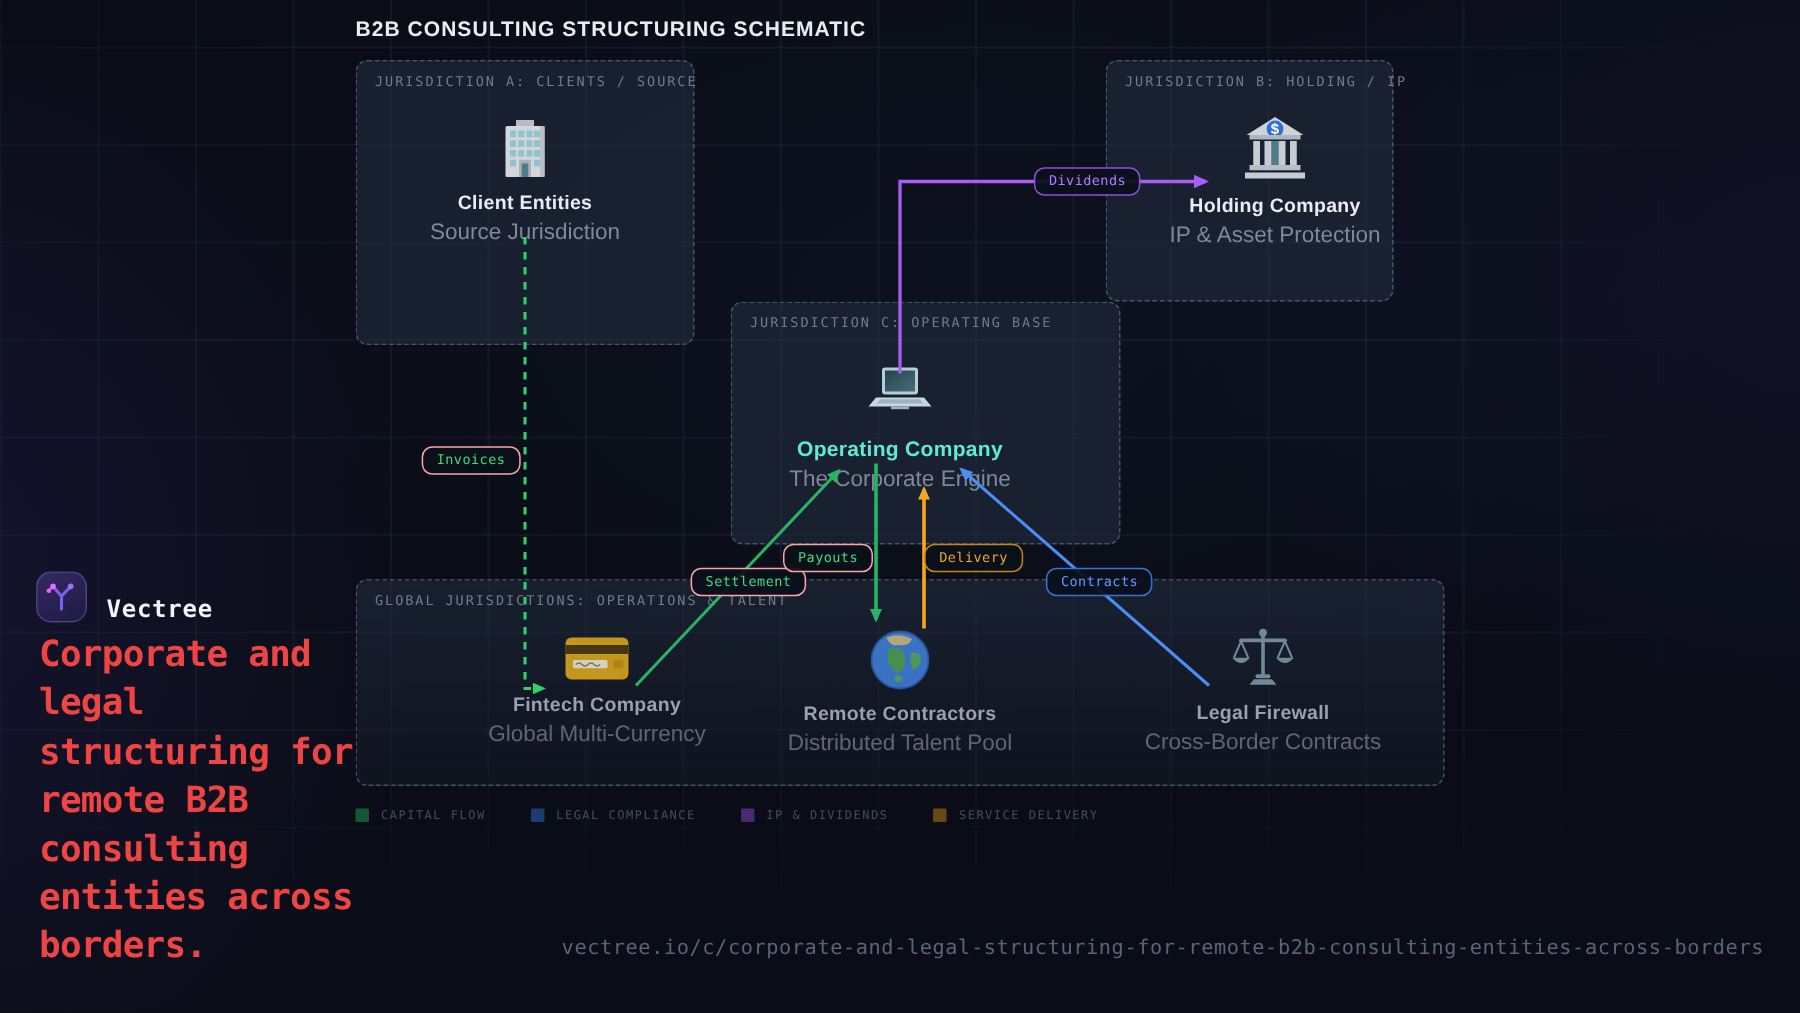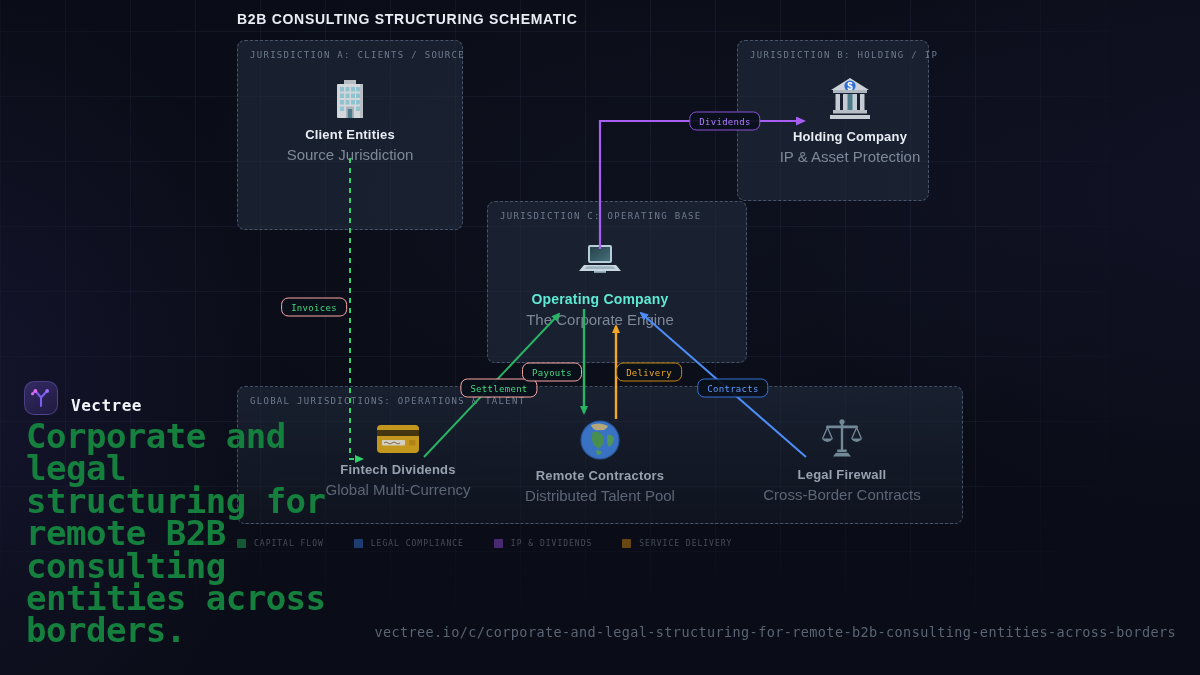--- a/index.html
+++ b/index.html
@@ -96,21 +96,21 @@
     width:34px; height:34px; border-radius:10px;
     background:linear-gradient(150deg,#332a63,#1f1a40);
     border:1px solid rgba(140,120,230,0.35);
     display:flex; align-items:center; justify-content:center;
   }
   .brand-name { font-family:"DejaVu Sans Mono", monospace; font-size:16px; font-weight:bold; letter-spacing:.5px; color:#f2f4f8; }
 
   .headline {
     position:absolute; left:26px; top:420px; width:340px;
     font-family:"DejaVu Sans Mono", monospace;
-    font-size:34px; line-height:32.4px; font-weight:bold; color:#15803d;
+    font-size:24px; line-height:32.4px; font-weight:bold; color:#ef4444;
     white-space:pre-line; letter-spacing:-0.5px;
   }
 
   .page-url {
     position:absolute; right:24px; top:624px;
     font-family:"DejaVu Sans Mono", monospace;
     font-size:13.5px; letter-spacing:.4px; color:#5a6473;
   }
 </style>
 </head>
@@ -211,21 +211,21 @@
 <div class="node n-fintech dim">
   <div class="icon">
     <svg width="44" height="31" viewBox="0 0 44 31">
       <rect x="1" y="1" width="42" height="28" rx="4" fill="#dca91c"></rect>
       <rect x="1" y="6" width="42" height="6" fill="#4a3a0e"></rect>
       <rect x="6" y="16" width="23" height="5.5" rx="1" fill="#efe9d8"></rect>
       <path d="M8 19 q2 -2 4 0 q2 2 4 0 q2 -2 4 0 q2 2 4 0" stroke="#8a7a4a" stroke-width="1" fill="none"></path>
       <rect x="33" y="16" width="6.5" height="5.5" rx="1" fill="#c79215"></rect>
     </svg>
   </div>
-  <div class="node-title">Fintech Dividends</div>
+  <div class="node-title">Fintech Company</div>
   <div class="node-sub">Global Multi-Currency</div>
 </div>
 
 <div class="node n-contract dim">
   <div class="icon">
     <svg width="42" height="42" viewBox="0 0 42 42">
       <circle cx="21" cy="21" r="19" fill="#3f7fd9"></circle>
       <path d="M12 6 Q21 2.5 29 7 Q27 12 20.5 11 Q14.5 12.5 12 6 Z" fill="#cdbb86"></path>
       <path d="M13.5 13 Q22 12 24 17.5 Q26.5 24.5 20 29.5 Q13.5 27 12.8 20 Z" fill="#4f9e55"></path>
       <path d="M28.5 16 Q34 15 35 20.5 Q34 26.5 29.5 27.5 Q27 21.5 28.5 16 Z" fill="#5aa85f"></path>

